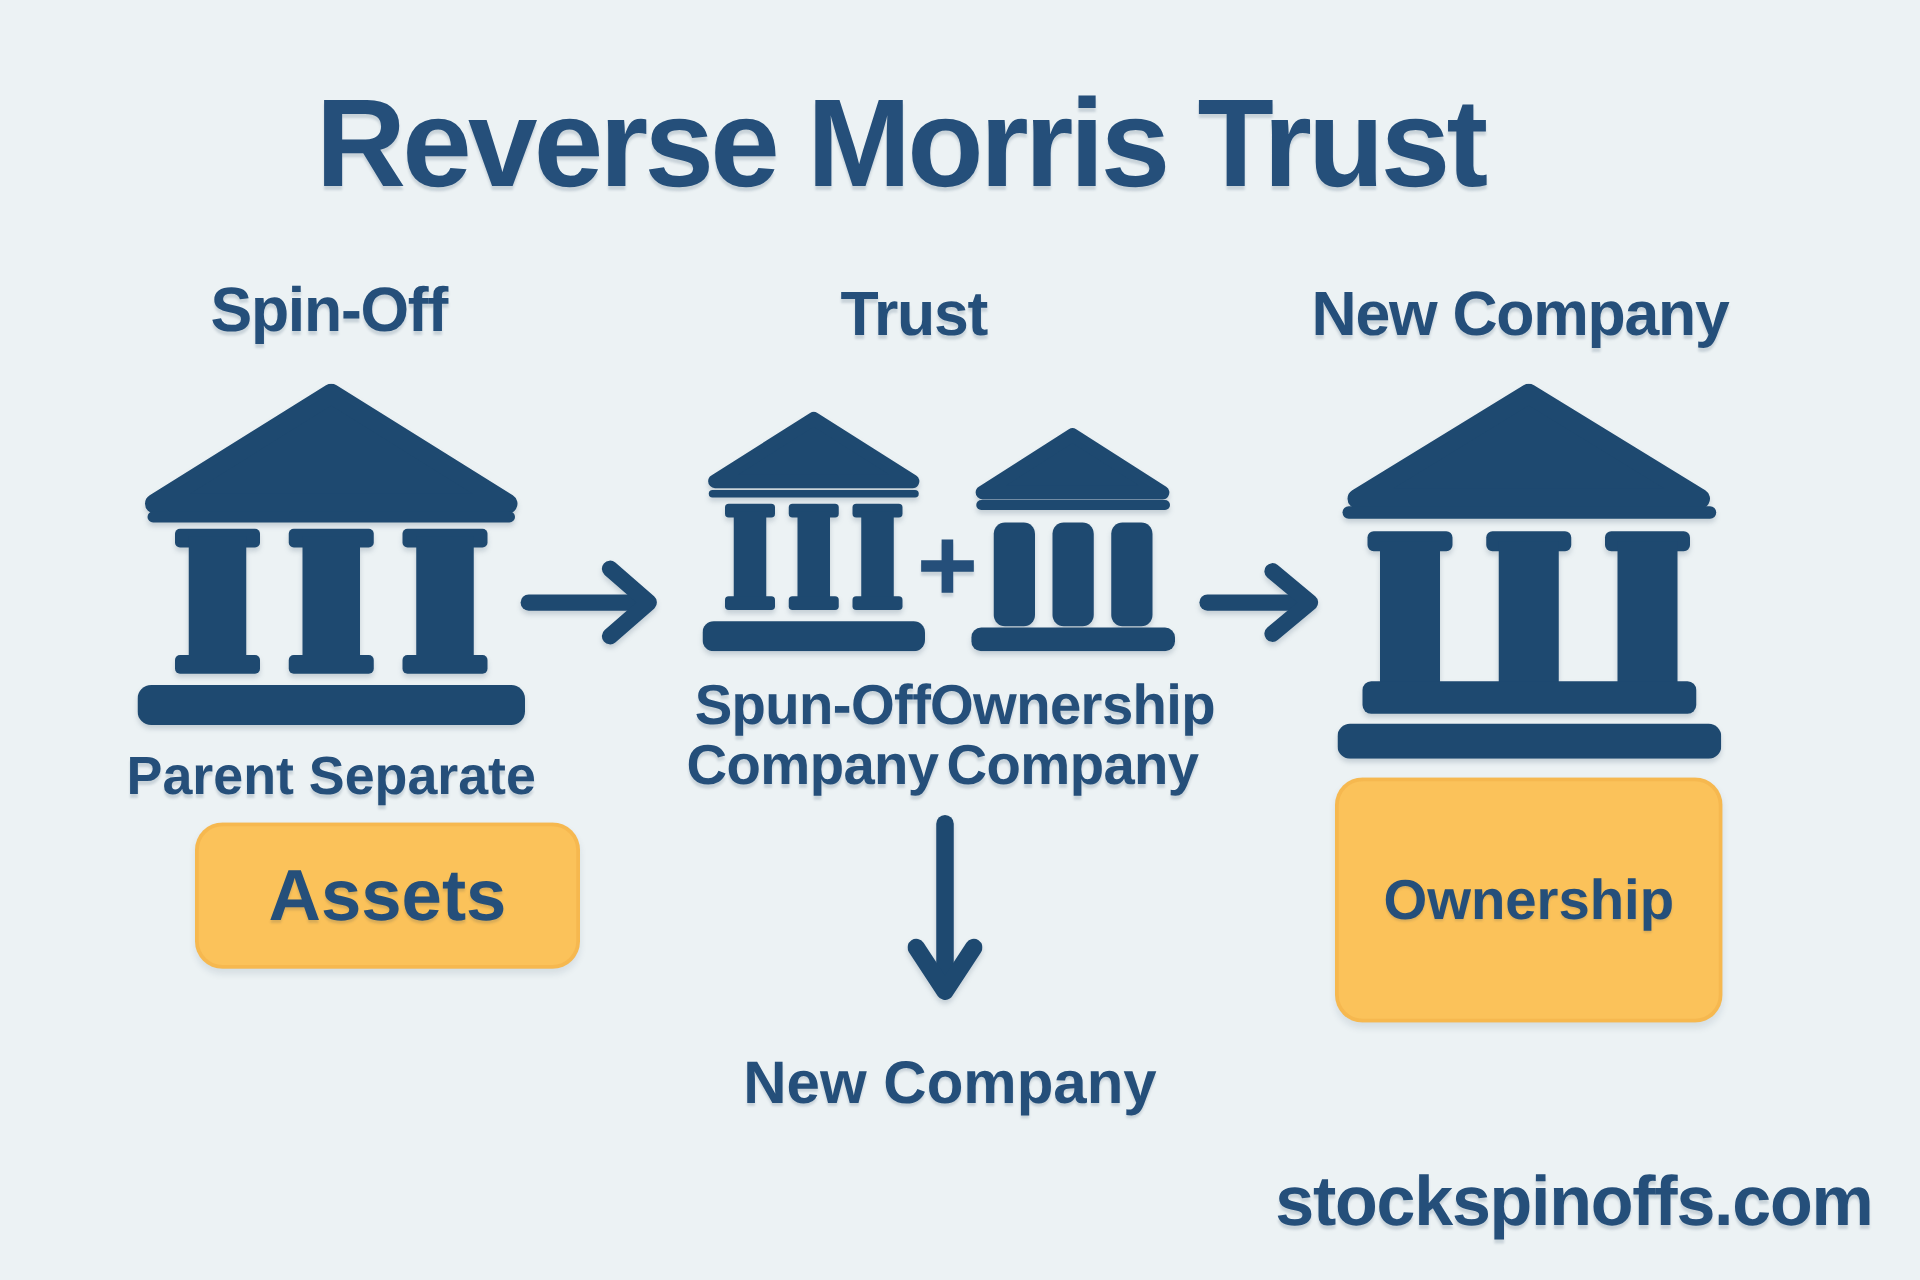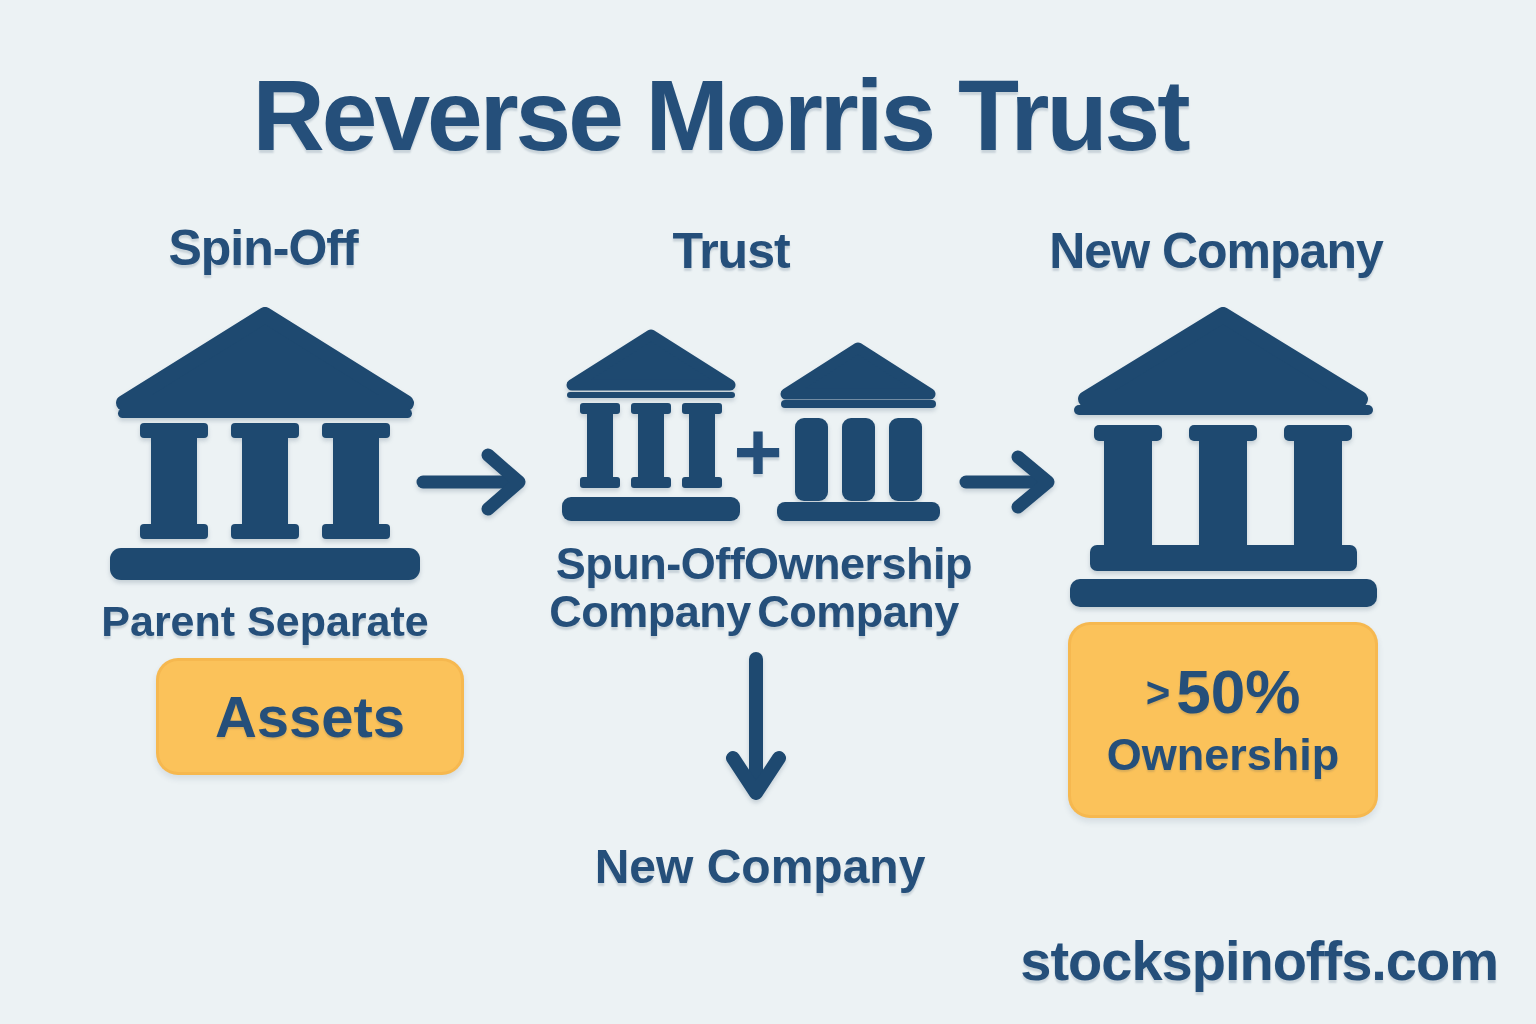--- a/index.html
+++ b/index.html
@@ -195,21 +195,18 @@
         <rect x="119" y="118" width="68" height="16" rx="5"></rect>
           <rect x="129" y="126" width="48" height="118"></rect>
         <rect x="214" y="118" width="68" height="16" rx="5"></rect>
           <rect x="224" y="126" width="48" height="118"></rect>
       </g>
       <rect x="20" y="238" width="267" height="26" rx="7" fill="currentColor"></rect>
       <rect x="0" y="272" width="307" height="28" rx="10" fill="currentColor"></rect>
     </svg>
   </div>
   <div class="badge badge-majority">
-    <div class="pct-line">
-      <span class="gt">&gt;</span><span class="pct">50%</span>
-    </div>
     <div>Ownership</div>
   </div>
 
   <div class="txt watermark">stockspinoffs.com</div>
 
 </div>
 
 </body></html>

